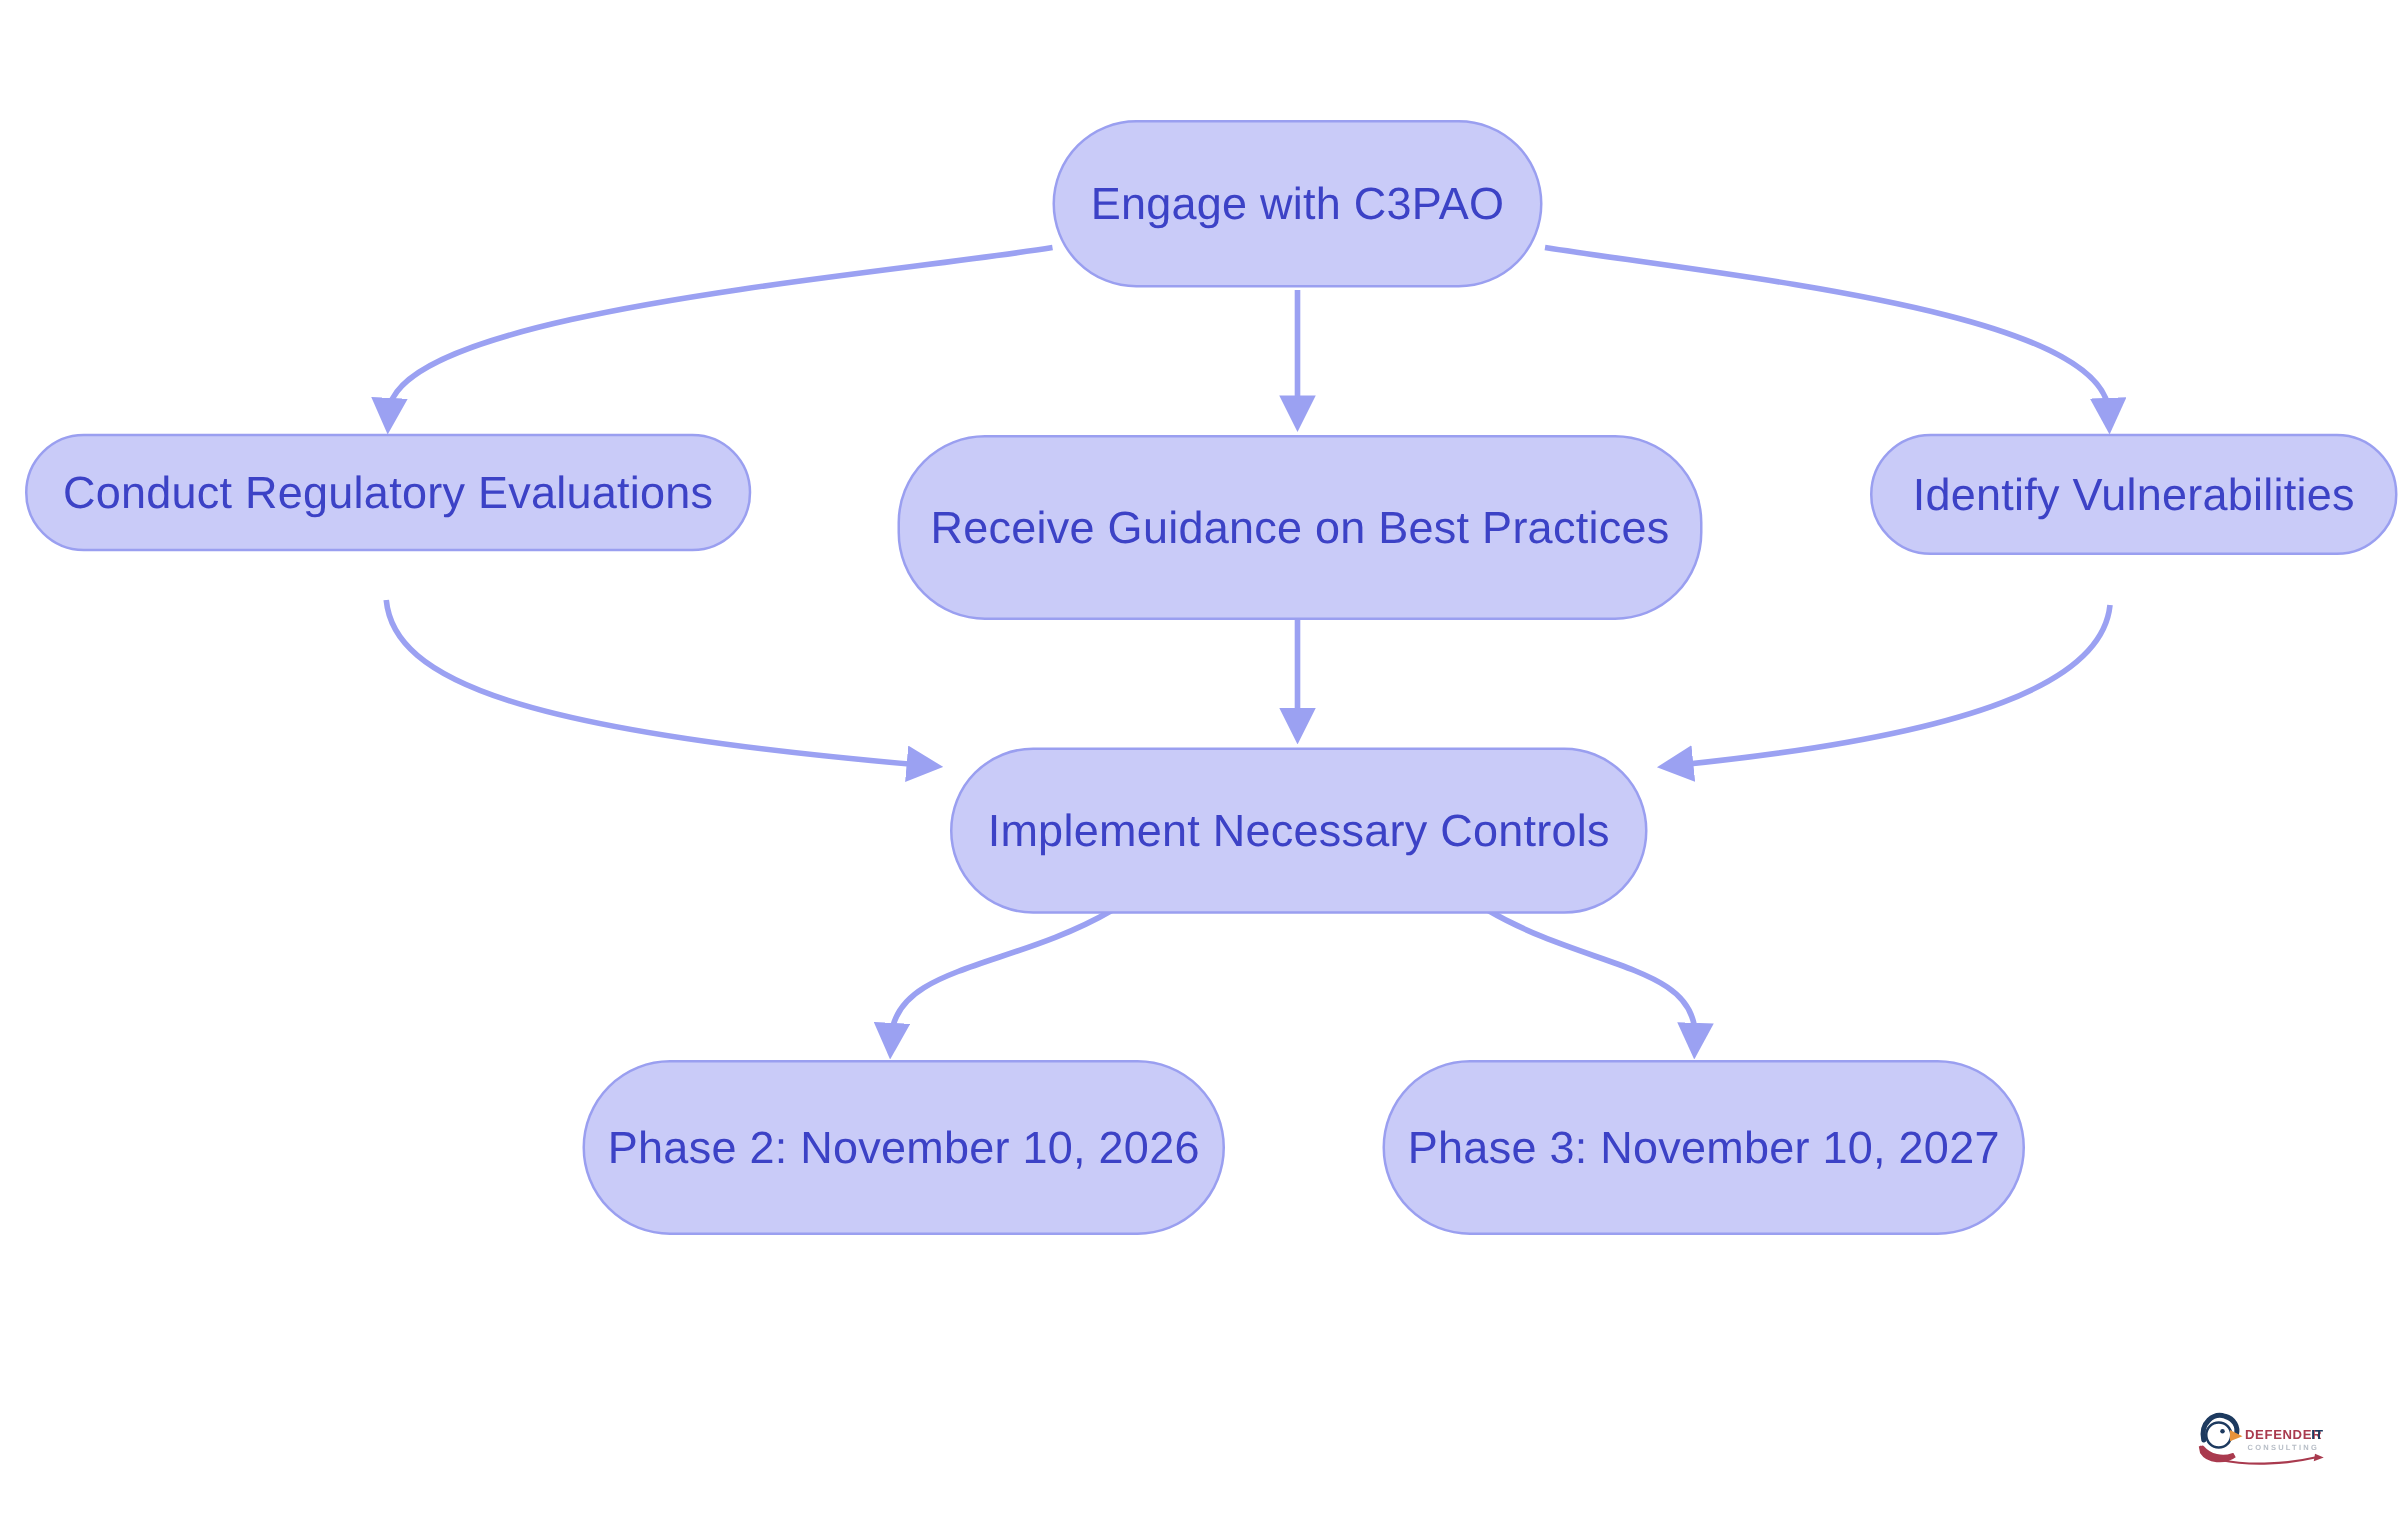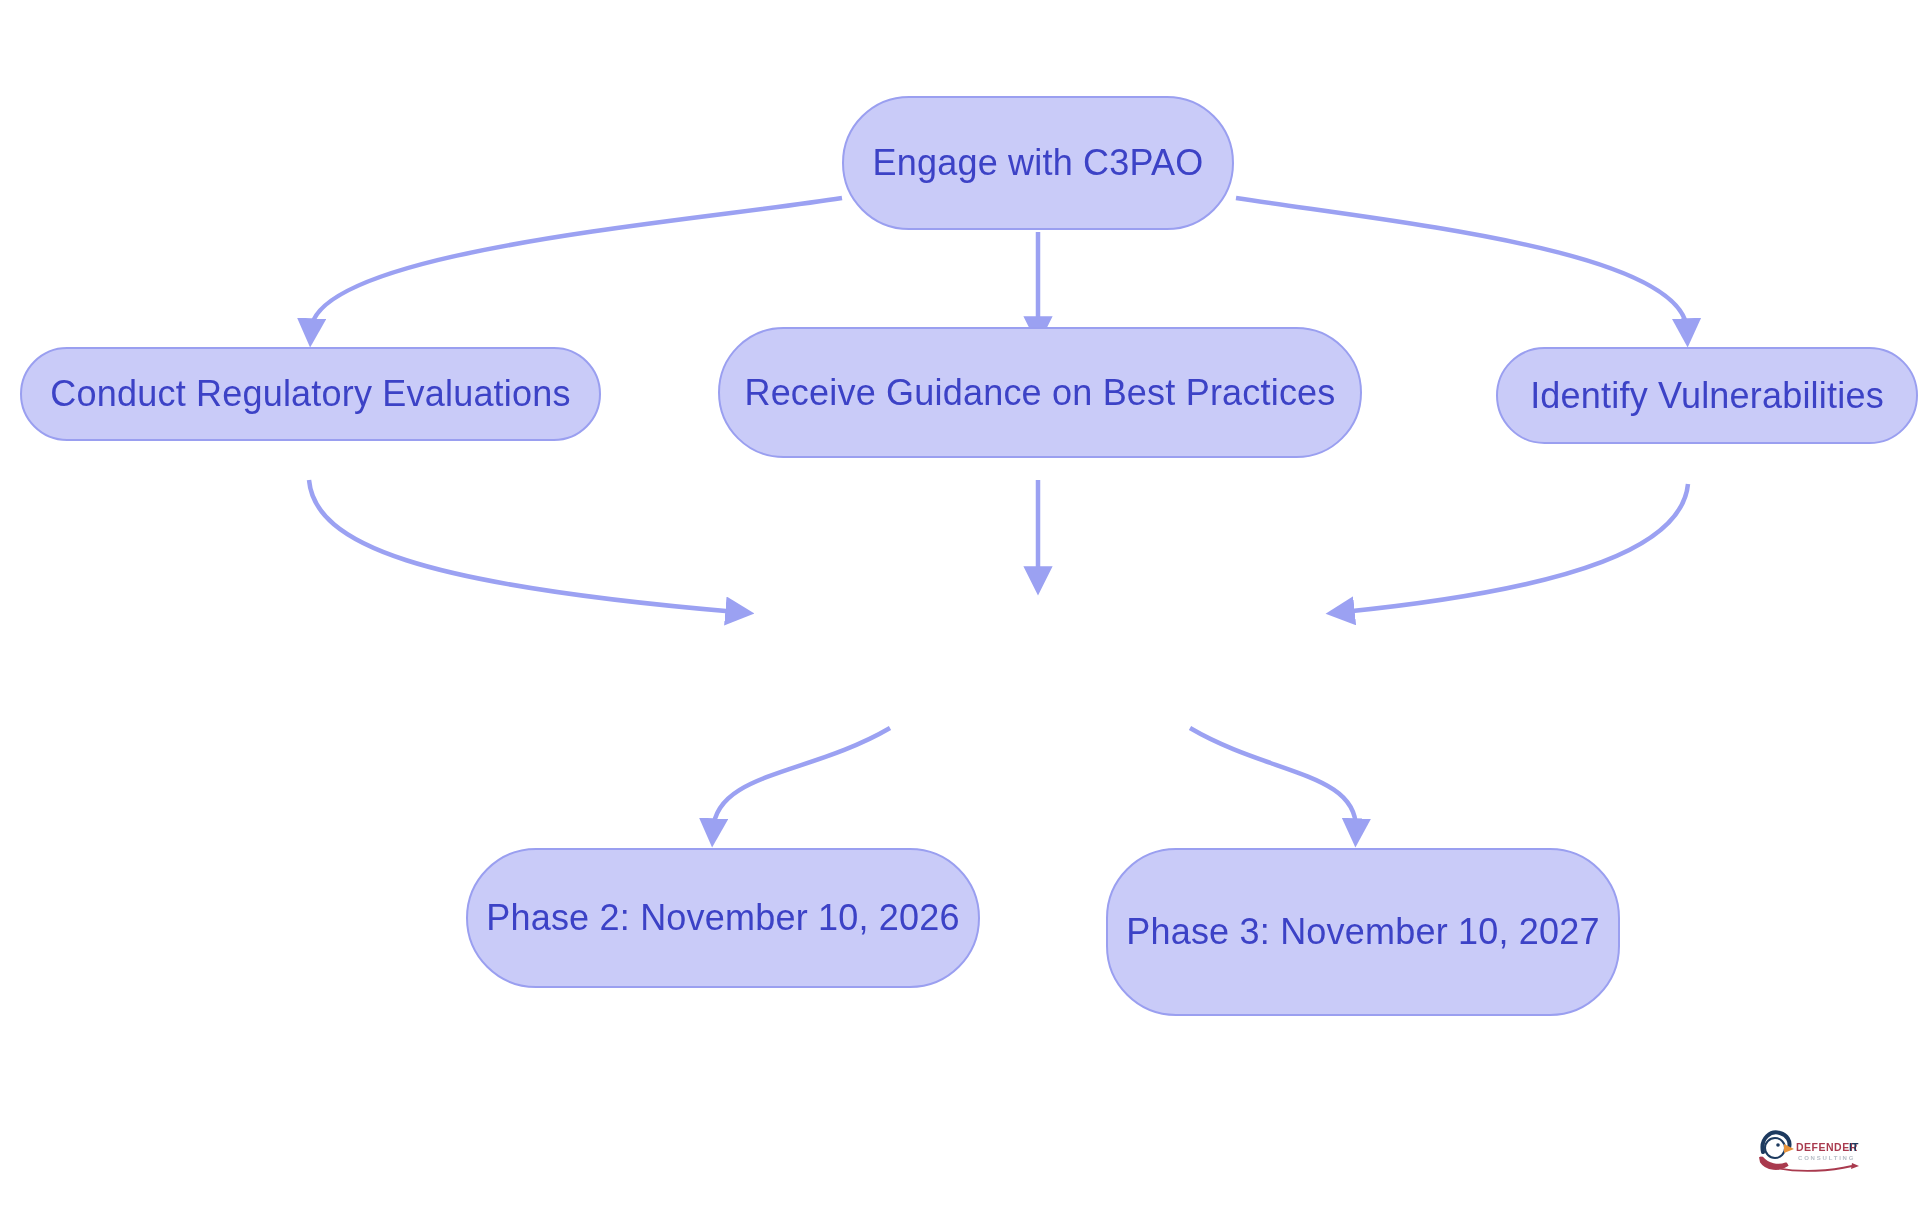--- a/index.html
+++ b/index.html
@@ -9,25 +9,25 @@
   }
   .edges{position:absolute;left:0;top:0;width:1920px;height:1215px;}
   .node{
     position:absolute;display:flex;align-items:center;justify-content:center;
     background:#c9cbf8;border:2px solid #9a9ff0;border-radius:70px;
     color:#3c42c6;font-size:36px;text-align:center;box-sizing:border-box;
     line-height:1.15;letter-spacing:0.2px;
   }
   .n-engage   {left:842px; top:96px;  width:392px;height:134px;}
   .n-conduct  {left:20px;  top:347px; width:581px;height:94px;}
-  .n-receive  {left:718px; top:327px; width:644px;height:131px;}
+  .n-receive  {left:718px; top:348px; width:644px;height:148px;}
   .n-identify {left:1496px;top:347px; width:422px;height:97px;}
   .n-implement{left:760px; top:598px; width:558px;height:133px;}
   .n-phase2   {left:466px; top:848px; width:514px;height:140px;}
-  .n-phase3   {left:1106px;top:848px; width:514px;height:168px;}
+  .n-phase3   {left:1106px;top:848px; width:514px;height:140px;}
   .logo{position:absolute;left:1756px;top:1124px;width:104px;height:48px;}
   .logo svg{display:block;width:104px;height:48px;}
   .logo text{font-family:"Liberation Sans",sans-serif;font-weight:bold;}
 </style>
 </head>
 <body>
 
 <div class="page">
 
   <svg class="edges" viewBox="0 0 1920 1215" xmlns="http://www.w3.org/2000/svg">
@@ -53,20 +53,23 @@
   </div>
   <div class="node n-conduct">
     <span>Conduct Regulatory Evaluations</span>
   </div>
   <div class="node n-receive">
     <span>Receive Guidance on Best Practices</span>
   </div>
   <div class="node n-identify">
     <span>Identify Vulnerabilities</span>
   </div>
+  <div class="node n-implement">
+    <span>Implement Necessary Controls</span>
+  </div>
   <div class="node n-phase2">
     <span>Phase 2: November 10, 2026</span>
   </div>
   <div class="node n-phase3">
     <span>Phase 3: November 10, 2027</span>
   </div>
 
   <div class="logo">
     <svg viewBox="0 0 104 48" xmlns="http://www.w3.org/2000/svg">
       <g>

